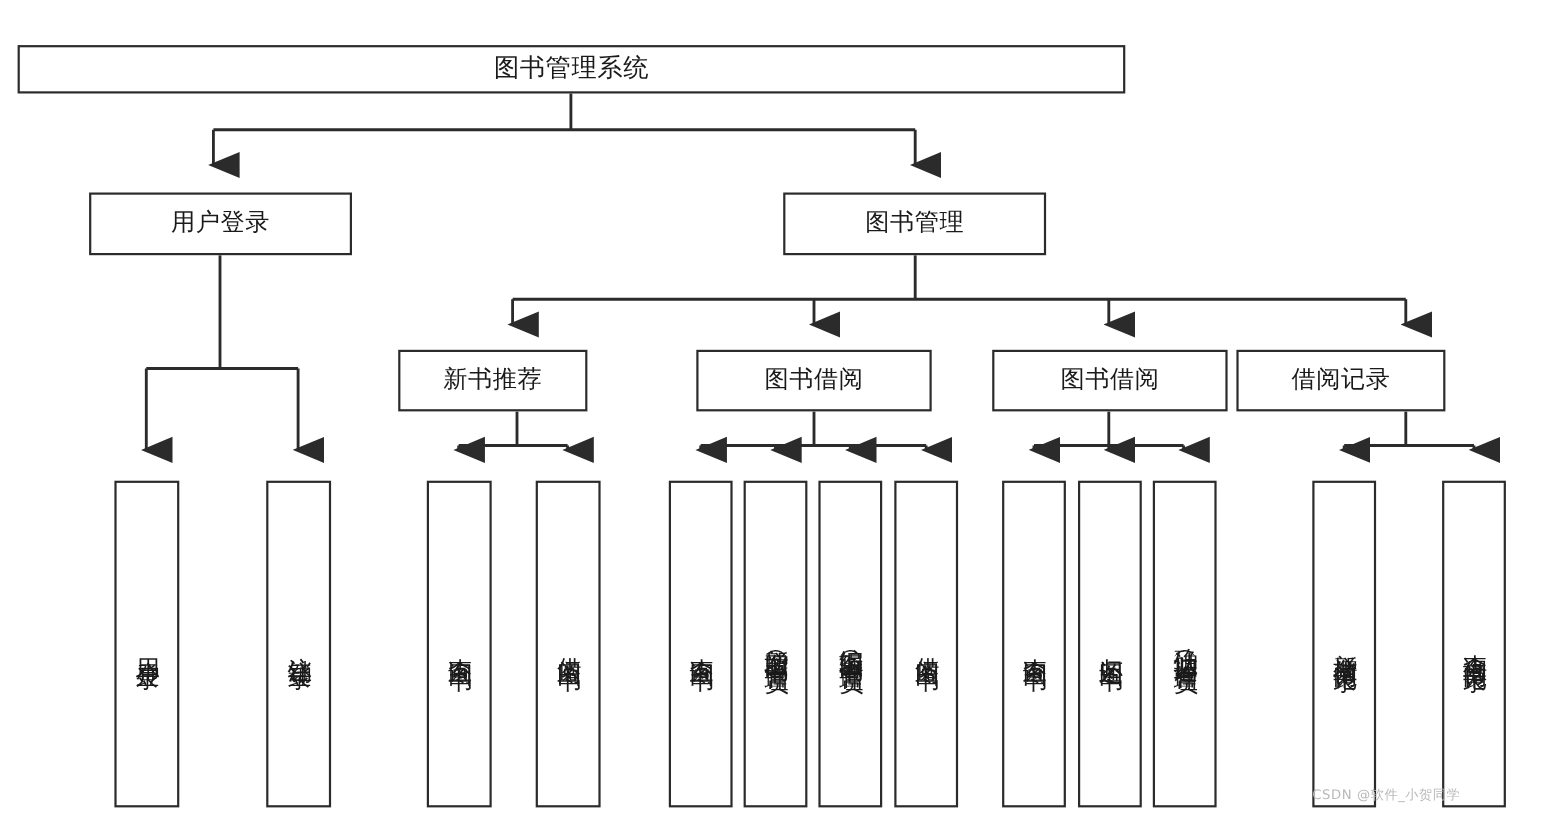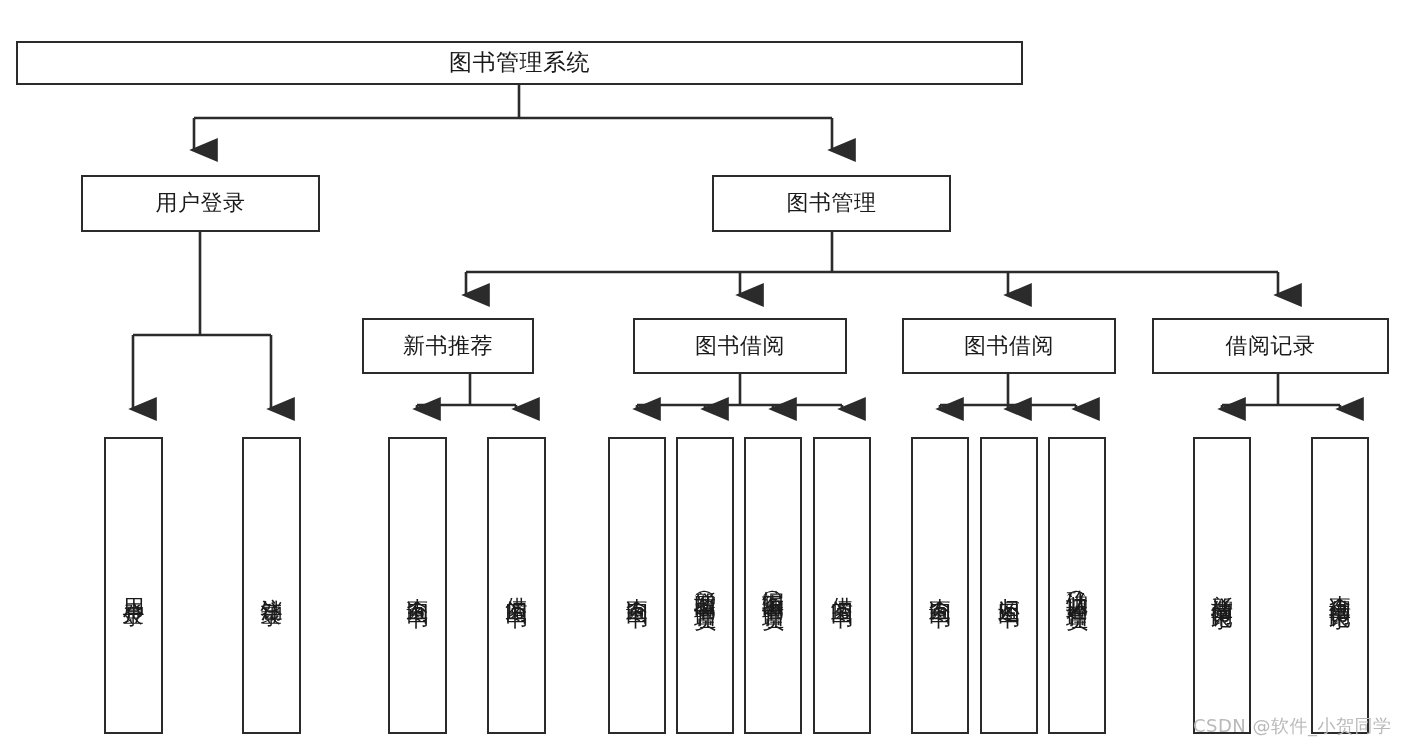--- a/index.html
+++ b/index.html
@@ -59,21 +59,21 @@
     font-size: 22px;
     letter-spacing: 3px;
     line-height: 1;
   }
 
   
   #watermark {
     position: absolute;
     left: 1193px;
     top: 714px;
-    font-size: 18px;
+    font-size: 12px;
     color: #b9b9b9;
     white-space: nowrap;
     letter-spacing: 0.5px;
     pointer-events: none;
   }
 </style>
 </head>
 <body>
 
 <svg id="canvas" viewBox="0 0 1405 747" xmlns="http://www.w3.org/2000/svg">
@@ -140,21 +140,21 @@
 
 <div class="node horizontal" style="left:362px; top:318px; width:172px; height:56px;">
   <span class="node-label">新书推荐</span>
 </div>
 <div class="node horizontal" style="left:633px; top:318px; width:214px; height:56px;">
   <span class="node-label">图书借阅</span>
 </div>
 <div class="node horizontal" style="left:902px; top:318px; width:214px; height:56px;">
   <span class="node-label">图书借阅</span>
 </div>
-<div class="node horizontal" style="left:1152px; top:318px; width:237px; height:56px;">
+<div class="node horizontal" style="left:1124px; top:318px; width:190px; height:56px;">
   <span class="node-label">借阅记录</span>
 </div>
 
 <div class="node leaf" style="left:104px; top:437px; width:59px; height:297px;">
   <span class="node-label">用户登录</span>
 </div>
 <div class="node leaf" style="left:242px; top:437px; width:59px; height:297px;">
   <span class="node-label">注销登录</span>
 </div>
 

